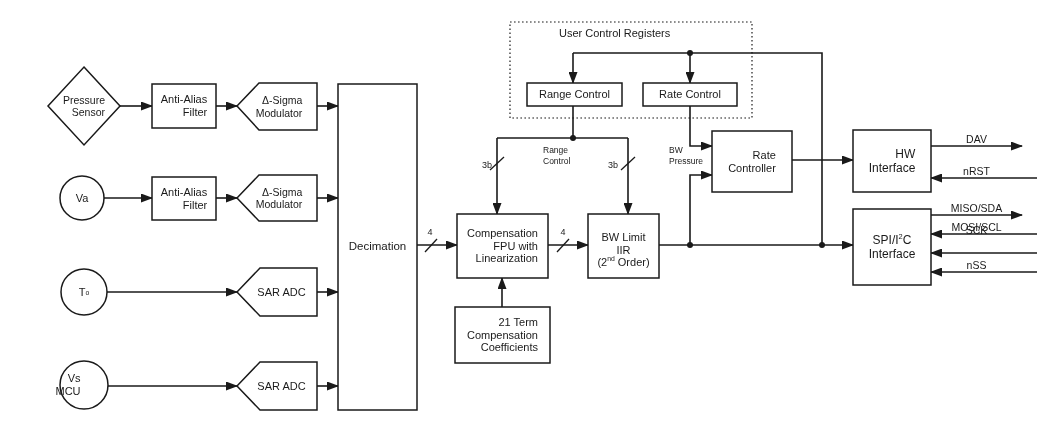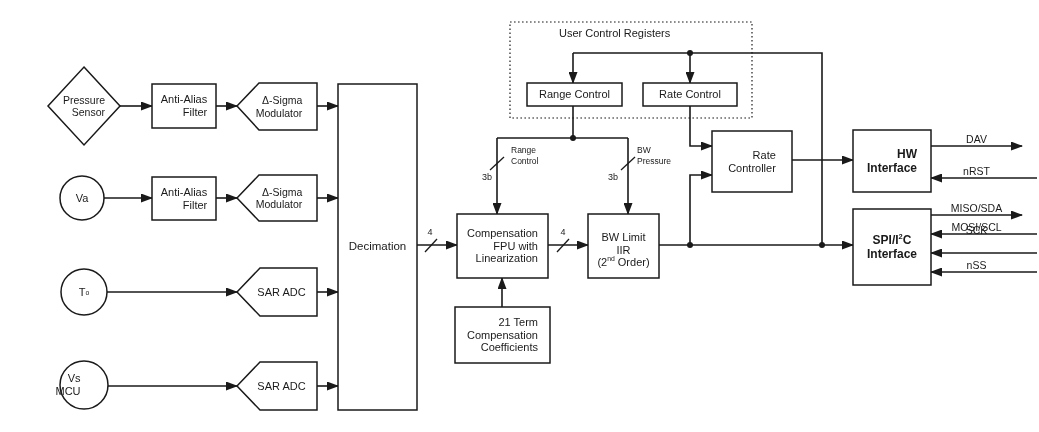--- a/index.html
+++ b/index.html
@@ -11,27 +11,27 @@
   .wire  { stroke:#1a1a1a; stroke-width:1.6; fill:none; }
   .slash { stroke:#1a1a1a; stroke-width:1.3; }
   .shape { fill:#ffffff; stroke:#1a1a1a; stroke-width:1.5; }
   .dotted{ fill:none; stroke:#1a1a1a; stroke-width:1.2; stroke-dasharray:1.6 2.4; }
   .dot   { fill:#1a1a1a; }
   .lbl {
     position:absolute; display:flex; align-items:center; justify-content:center;
     text-align:right; white-space:pre-line; line-height:1.18; font-size:11px;
   }
   .lbl.left { justify-content:flex-start; text-align:left; }
-  .lbl.right{ justify-content:flex-end; text-align:right;margin-top:12px; }
+  .lbl.right{ justify-content:flex-end; text-align:right; }
   .lbl.col  { flex-direction:column; }
   .fs105 { font-size:10.5px; }
   .fs115 { font-size:11.5px;border-radius:16px; }
-  .fs12  { font-size:12px;font-weight:bold; }
+  .fs12  { font-size:12px; }
   .fs9   { font-size:9px; }
-  .fs85  { font-size:8.5px; line-height:1.3; }
+  .fs85  { font-size:8.5px; line-height:1.3;margin-left:32px; }
   .sup   { font-size:0.62em; vertical-align:super; line-height:0; }
   .nowrap{ white-space:nowrap;margin-left:43px; }
 </style>
 </head>
 <body>
 
 <div class="stage">
 
   <svg width="1039" height="432" viewBox="0 0 1039 432">
     <defs>

